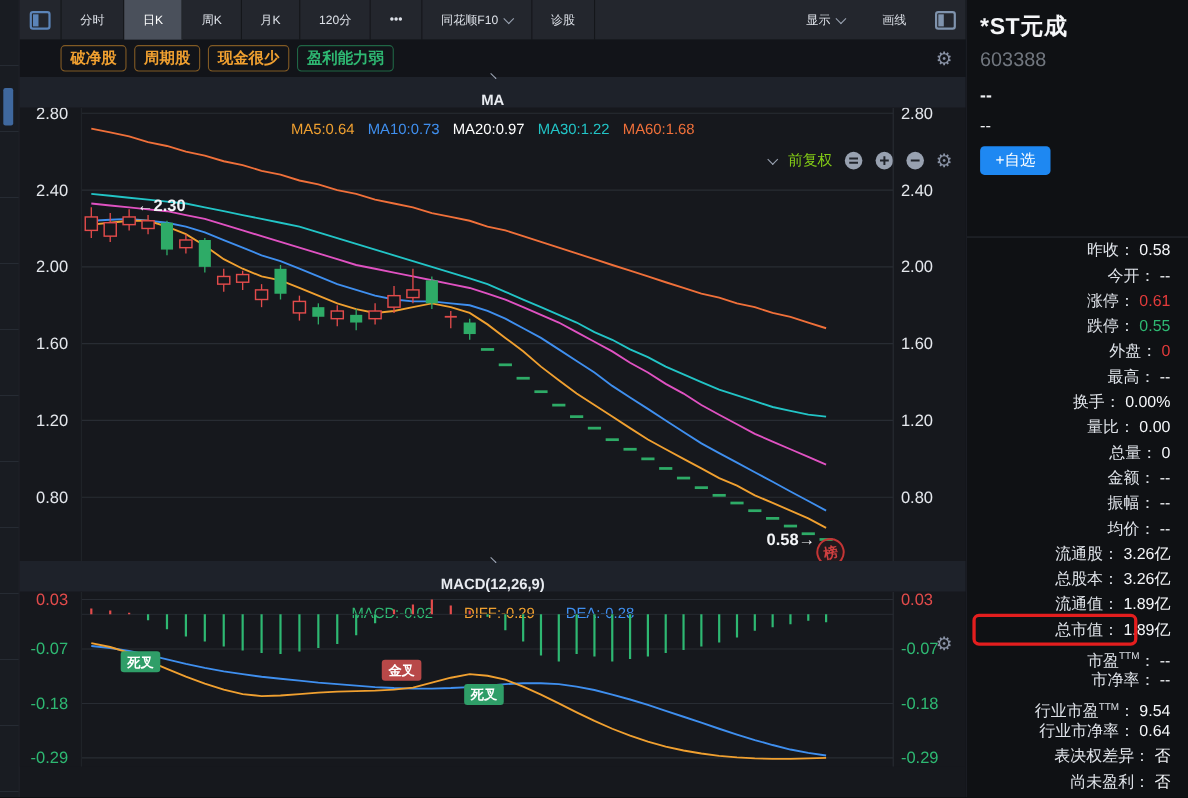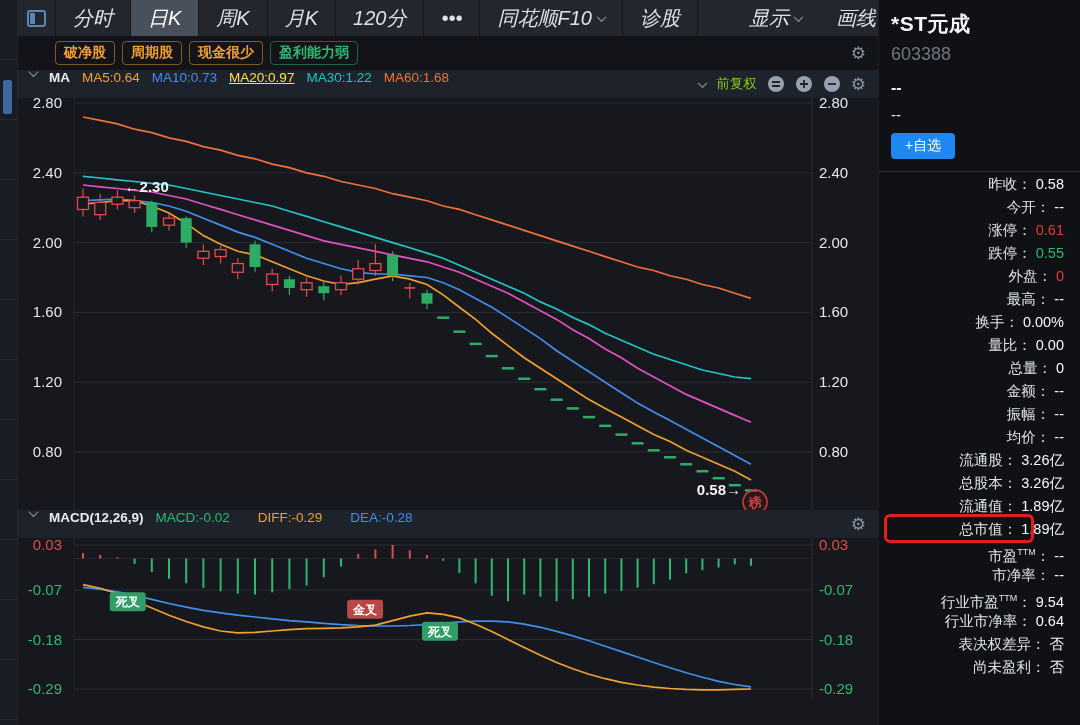--- a/index.html
+++ b/index.html
@@ -8,53 +8,53 @@
 
   
   .left-strip{position:absolute;left:0;top:0;width:18px;height:725px;background:#191c22;border-right:1px solid #23262d;
     background-image:repeating-linear-gradient(180deg,transparent 0 59px,#262b33 59px 60px);}
   .left-strip .pill{position:absolute;left:3px;top:80px;width:9px;height:34px;background:#3f689e;border-radius:2px;}
 
   .main{position:absolute;left:18px;top:0;width:860px;height:725px;background:#16181d;}
 
   
   .toolbar{height:36px;display:flex;align-items:stretch;background:#23262d;}
-  .tcell{display:flex;align-items:center;justify-content:center;padding:0 17px;border-right:1px solid #14161a;font-size:20px;color:#dde1e8;cursor:pointer;white-space:nowrap;font-style:italic;}
+  .tcell{display:flex;align-items:center;justify-content:center;padding:0 17px;border-right:1px solid #14161a;font-size:11px;color:#dde1e8;cursor:pointer;white-space:nowrap;}
   .tcell.active{background:#4a505b;color:#fff;}
   .tcell.icon-cell{padding:0 9px;}
   .spacer{flex:1;border-right:none;}
   .panel-icon{width:19px;height:17px;border:2px solid #7f93ad;border-radius:3px;position:relative;}
   .panel-icon::before{content:'';position:absolute;left:1px;top:1px;bottom:1px;width:5px;background:#7f93ad;}
   .panel-icon.blue{border-color:#5b84b8;}
   .panel-icon.blue::before{background:#5b84b8;}
   .chev{display:inline-block;width:7px;height:7px;border-right:1.6px solid #9aa3b2;border-bottom:1.6px solid #9aa3b2;transform:rotate(45deg) translate(-1px,-1px);margin-left:6px;}
 
   
   .tagbar{height:34px;display:flex;align-items:center;gap:7px;background:#121419;padding:0 12px 0 37px;}
   .tag{font-size:14px;font-weight:bold;padding:2px 8px;border-radius:4px;border:1px solid;background:transparent;cursor:pointer;white-space:nowrap;}
   .tag.orange{color:#f0a030;border-color:rgba(240,160,48,.5);}
   .tag.green{color:#2eb872;border-color:rgba(46,184,114,.5);}
   .gear{margin-left:auto;color:#8a93a6;font-size:17px;line-height:1;cursor:pointer;}
   .gear2{color:#8a93a6;font-size:17px;line-height:1;cursor:pointer;}
 
   
-  .indbar{height:28px;display:flex;gap:12px;background:#1e222a;padding:0 12px;font-size:13.5px;}
+  .indbar{height:28px;display:flex;align-items:center;gap:12px;background:#1e222a;padding:0 12px;font-size:13.5px;flex-direction:column;}
   .indbar .title{color:#e8ebf0;font-weight:bold;}
   .ind-item{white-space:nowrap;}
   .rightgrp{margin-left:auto;display:flex;align-items:center;gap:10px;}
   .adjust{color:#84cc16;}
   .cicon{display:block;cursor:pointer;}
 
   svg.kline,svg.macd{display:block;background:#16181d;}
   .xaxis{height:28px;position:relative;border-top:1px solid #23262d;background:#16181d;}
   .xaxis span{position:absolute;top:5px;transform:translateX(-50%);font-size:15px;color:#ccd1d8;}
 
   
   .sidebar{position:absolute;left:878px;top:0;width:202px;height:725px;background:#0f1114;border-left:1px solid #1c1f25;}
-  .sb-top{height:172px;padding:10px 12px 0 12px;position:relative;}
+  .sb-top{height:216px;padding:10px 12px 0 12px;position:relative;}
   .sb-name{font-size:21px;font-weight:bold;color:#f5f6f8;letter-spacing:.5px;}
   .sb-code{font-size:18px;color:#71777f;margin-top:6px;}
   .sb-price{font-size:16px;color:#eef0f3;margin-top:14px;font-weight:bold;}
   .sb-change{font-size:15px;color:#eef0f3;margin-top:9px;}
   .sb-btn{display:inline-block;margin-top:10px;background:#1e88f2;color:#fff;font-size:14px;padding:4px 14px;border-radius:4px;cursor:pointer;}
   .sb-divider{position:absolute;left:0;right:0;bottom:0;border-top:1px solid #262a31;}
   .sb-rows{padding:1px 16px 0 12px;text-align:right;}
   .srow{height:23px;line-height:23px;font-size:14.5px;position:relative;white-space:nowrap;}
   .srow .lbl{color:#dfe3e9;}
   .srow .lbl sup{font-size:9px;}
@@ -115,21 +115,21 @@
         </span>
       <span class="gear">⚙</span>
     </div>
 
     <div class="indbar">
       <span class="chev" style="margin-left:0;"></span>
       <span class="title">MA</span>
       <span id="ma-items-mount" style="display:flex;gap:12px;">
           <span class="ind-item" style="color: rgb(240, 160, 48);">MA5:0.64</span>
           <span class="ind-item" style="color: rgb(63, 143, 239);">MA10:0.73</span>
-          <span class="ind-item" style="color: #fde047; text-decoration: underline;">MA20:0.97</span>
+          <span class="ind-item" style="color: #ffffff;">MA20:0.97</span>
           <span class="ind-item" style="color: rgb(34, 196, 198);">MA30:1.22</span>
           <span class="ind-item" style="color: rgb(240, 112, 58);">MA60:1.68</span>
         </span>
       <span class="rightgrp">
         <span class="chev"></span>
         <span class="adjust">前复权</span>
         <svg class="cicon" width="18" height="18">
             <circle cx="9" cy="9" r="8" fill="#98a1b0"></circle>
             <path d="M5 7h8M5 11h8" stroke="#20242b" stroke-width="1.8"></path>
           </svg>

